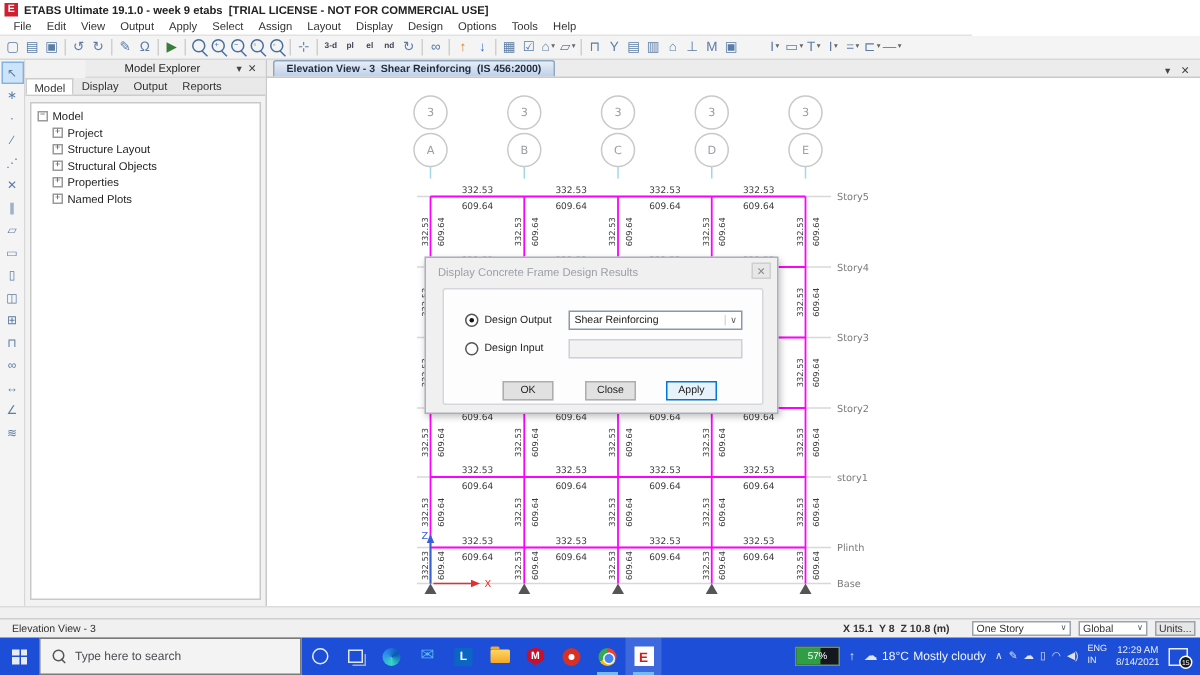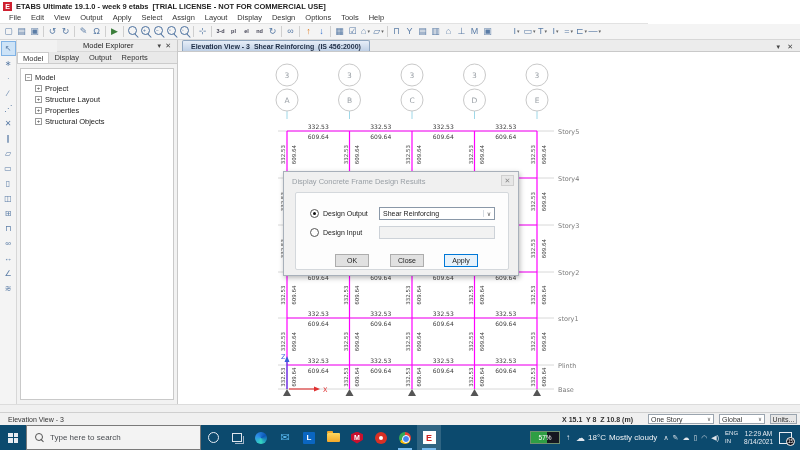--- a/index.html
+++ b/index.html
@@ -83,21 +83,21 @@
   .statusbar{position:absolute;left:0;top:412px;width:800px;height:13px;background:#f0f0f0;border-top:1px solid #cfcfcf;
     display:flex;align-items:center;font-size:7px;color:#333;padding:0 3px;gap:5px;}
   .sb-left{margin-left:5px;}
   .sb-coords{margin-left:auto;margin-right:10px;}
   .sb-combo{width:66px;height:10px;background:#fff;border:1px solid #9aa4ae;display:flex;align-items:center;padding:0 2px;}
   .sb-combo.small{width:46px;}
   .sb-combo .chev{margin-left:auto;font-size:5.5px;color:#555;}
   .sb-units{width:27px;height:10px;background:#e6e6e6;border:1px solid #9aa4ae;display:flex;align-items:center;justify-content:center;}
 
   
-  .taskbar{position:absolute;left:0;top:425px;width:800px;height:25px;background:#0c4a6e;display:flex;
+  .taskbar{position:absolute;left:0;top:425px;width:800px;height:25px;background:#1d4ed8;display:flex;
     align-items:center;color:#e8ecf2;justify-content:space-between;}
   .tb-start{width:26px;height:25px;display:flex;align-items:center;justify-content:center;flex:none;}
   .win-logo{display:grid;grid-template-columns:4.5px 4.5px;grid-template-rows:4.5px 4.5px;gap:1px;}
   .win-logo span{background:#e8ecf2;}
   .tb-search{width:175px;height:25px;background:#f3f3f3;border:1px solid #7a7a7a;display:flex;align-items:center;
     gap:6px;padding-left:8px;color:#4a4d52;font-size:8px;flex:none;}
   .srch{width:9px;height:9px;position:relative;flex:none;}
   .srch::before{content:"";position:absolute;top:0;left:0;width:6px;height:6px;border:1.2px solid #555;border-radius:50%;}
   .srch::after{content:"";position:absolute;width:4px;height:1.2px;background:#555;transform:rotate(45deg);bottom:1px;right:0;}
   .tb-apps{display:flex;height:25px;}
@@ -258,25 +258,29 @@
         <div class="tree-node">
           <span class="tbox">+</span>
           <span>Project</span>
         </div>
         <div class="tree-node">
           <span class="tbox">+</span>
           <span>Structure Layout</span>
         </div>
         <div class="tree-node">
           <span class="tbox">+</span>
+          <span>Structural Objects</span>
+        </div>
+        <div class="tree-node">
+          <span class="tbox">+</span>
           <span>Properties</span>
         </div>
         <div class="tree-node">
           <span class="tbox">+</span>
-          <span>Structural Objects</span>
+          <span>Named Plots</span>
         </div>
       </div>
     </div>
 </div>
 
 <div class="tabbar">
   <div class="view-tab pre">Elevation View - 3  Shear Reinforcing  (IS 456:2000)</div>
   <div class="tab-ctrls">
     <span>▾</span>
     <span>✕</span>

